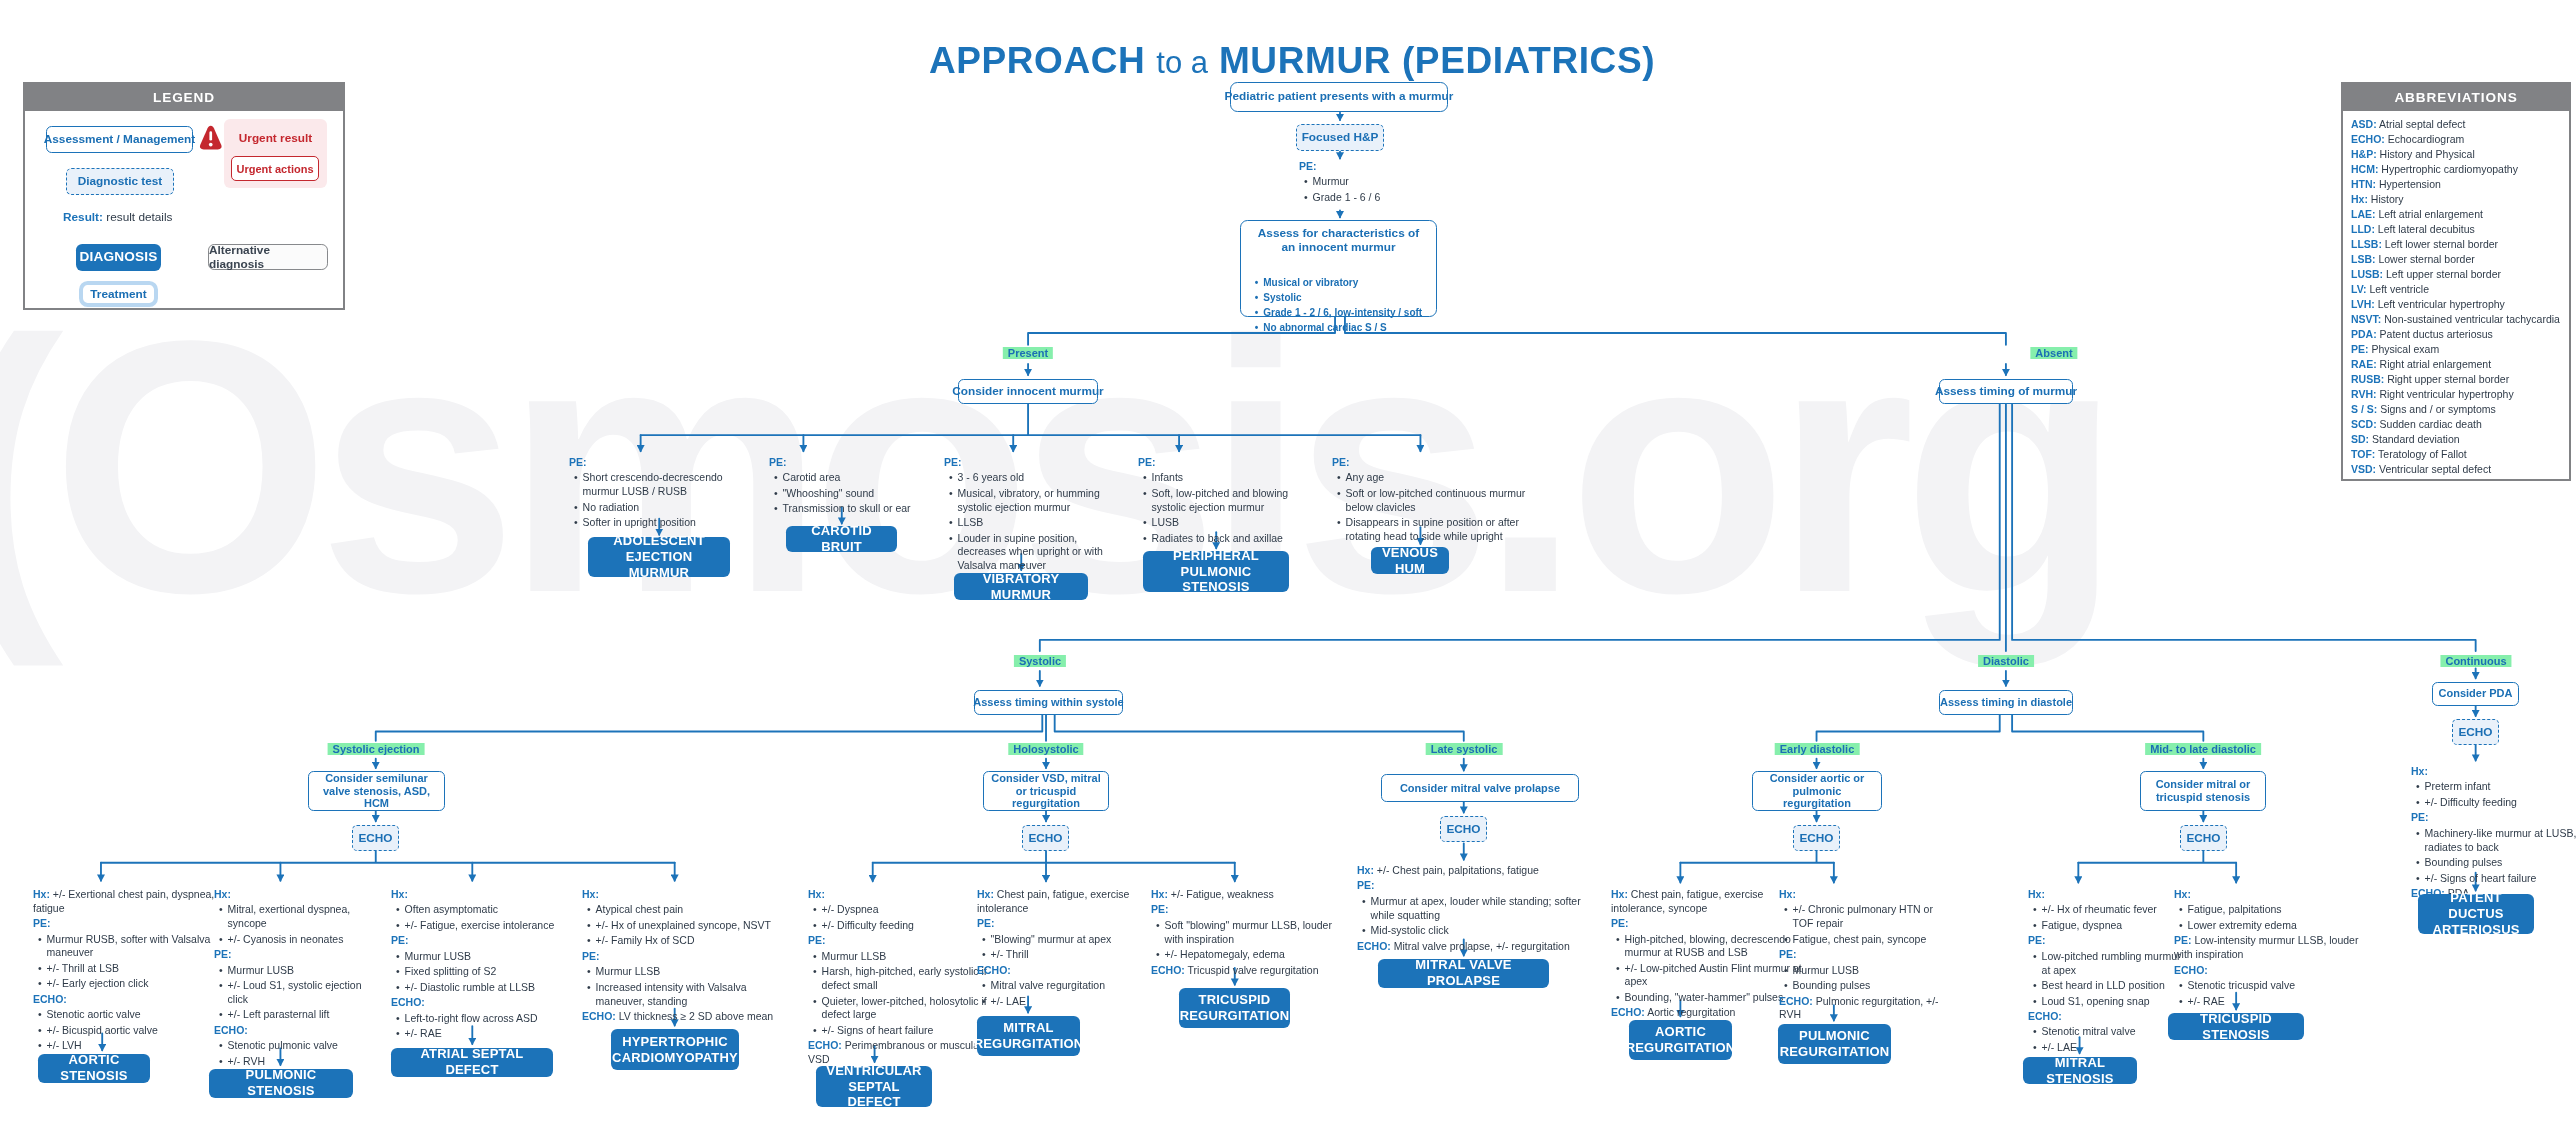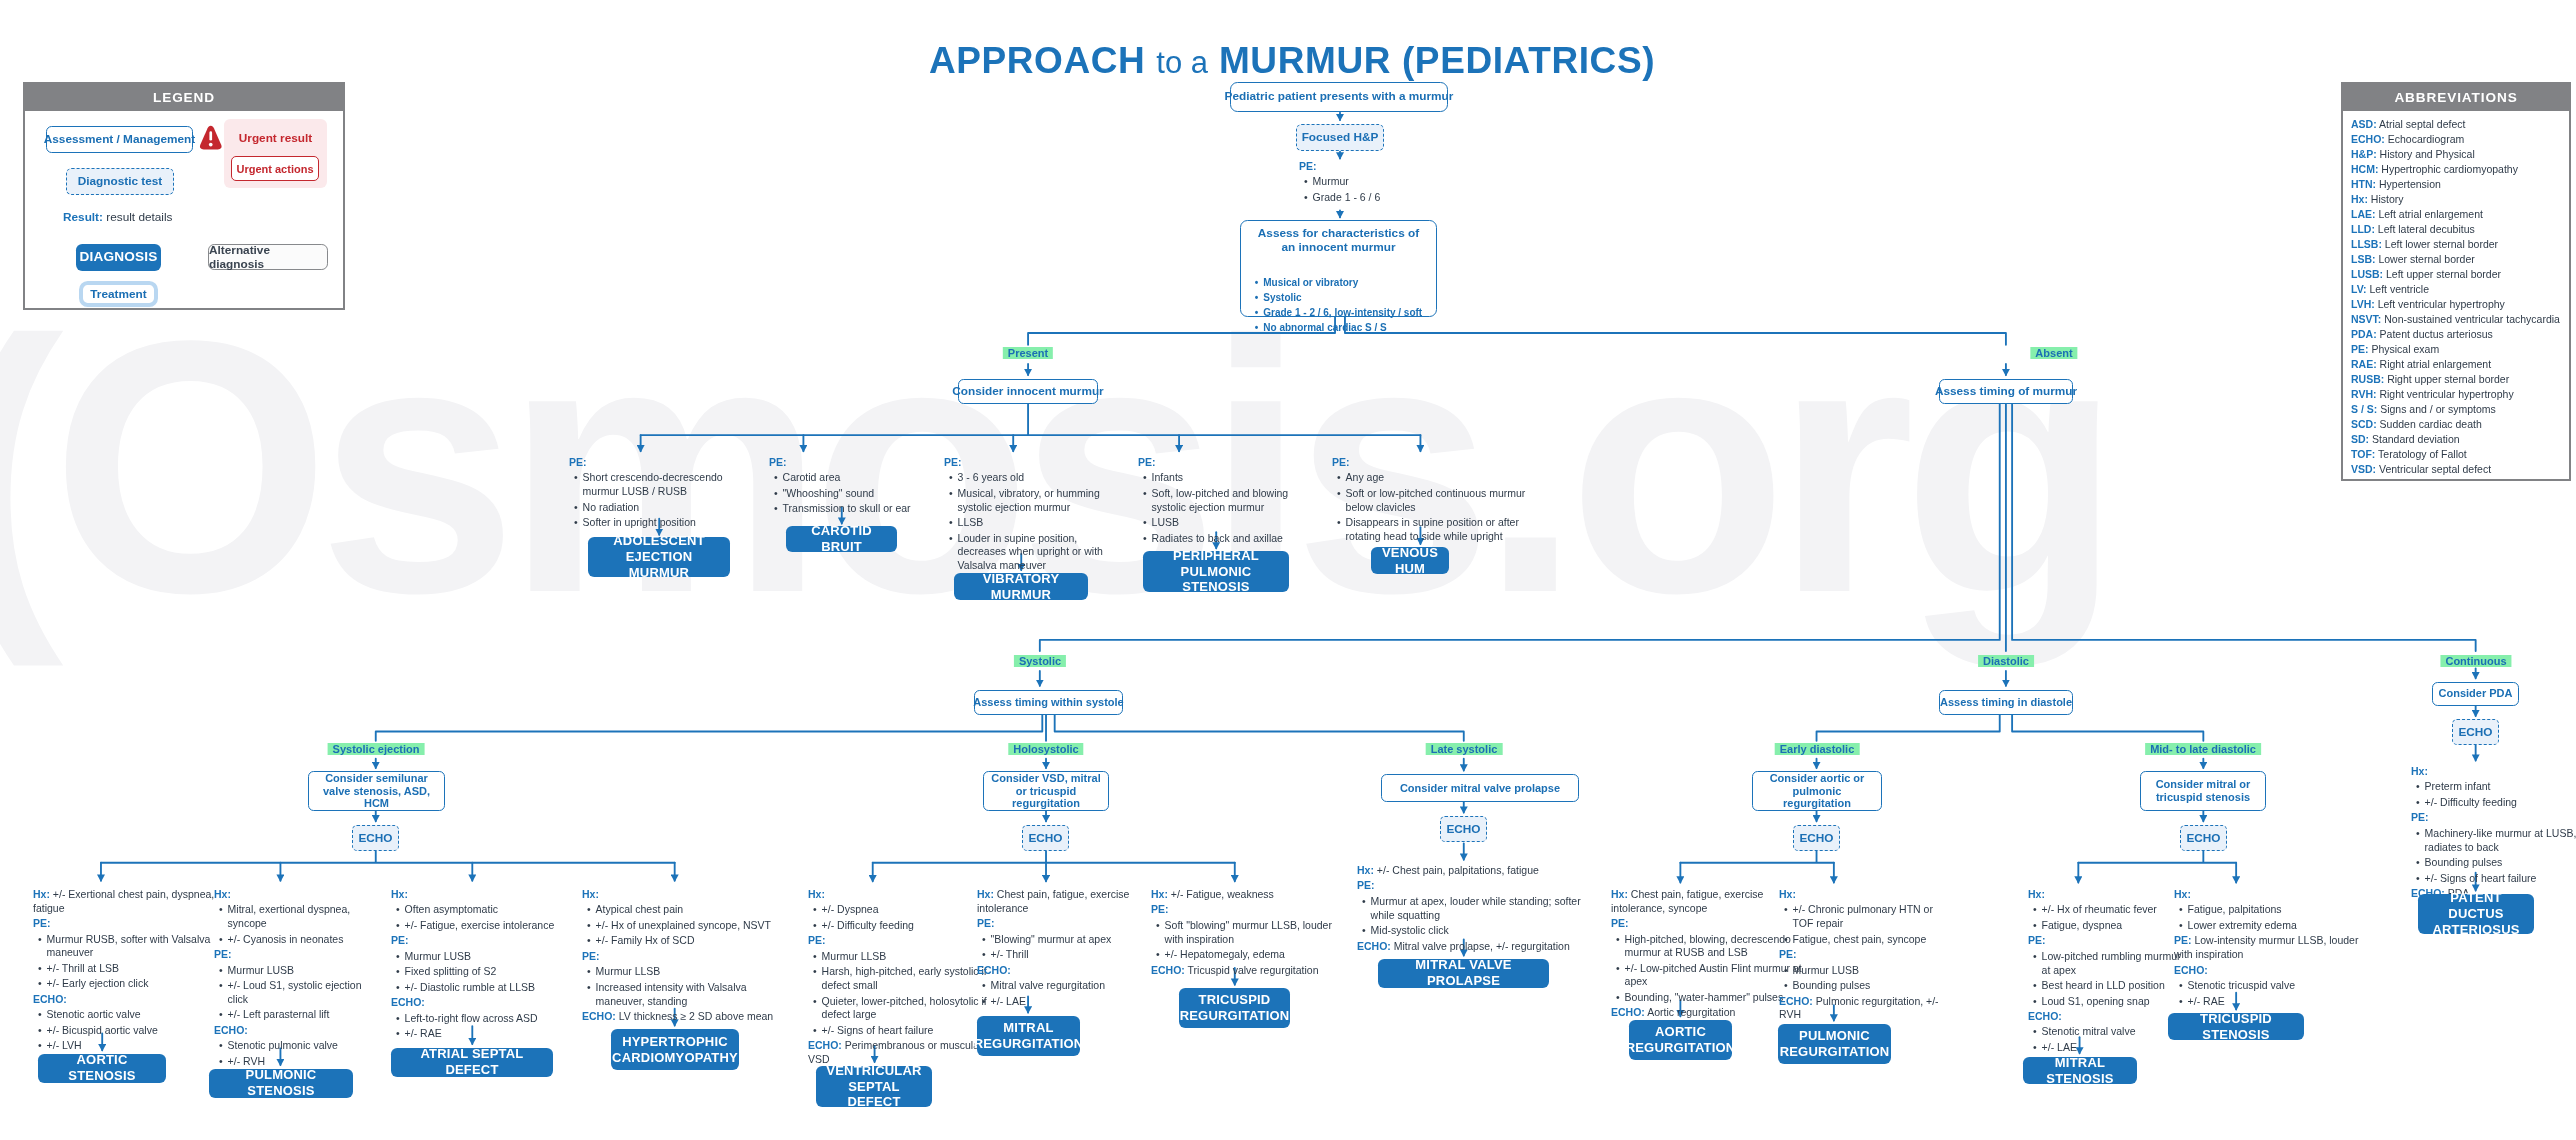--- a/index.html
+++ b/index.html
@@ -609,21 +609,21 @@
         </div><div class="brow">
           <span class="dot">•</span>
           <span class="btxt">Bounding pulses</span>
         </div><div class="brow">
           <span class="dot">•</span>
           <span class="btxt">+/- Signs of heart failure</span>
         </div></div>
       <div class="sec"><span class="slabel">ECHO:</span><span class="sinline"> PDA</span></div>
     </div>
 
-  <div class="dx" style="left:38px;top:1054px;width:128px;height:28.5px;">AORTIC STENOSIS</div>
+  <div class="dx" style="left:38px;top:1054px;width:112px;height:28.5px;">AORTIC STENOSIS</div>
   <div class="dx" style="left:209px;top:1069px;width:144px;height:28.5px;">PULMONIC STENOSIS</div>
   <div class="dx" style="left:391px;top:1048px;width:162px;height:28.5px;">ATRIAL SEPTAL DEFECT</div>
   <div class="dx" style="left:611px;top:1029px;width:128px;height:41px;">HYPERTROPHIC CARDIOMYOPATHY</div>
   <div class="dx" style="left:816px;top:1066px;width:116px;height:41px;">VENTRICULAR SEPTAL DEFECT</div>
   <div class="dx" style="left:977px;top:1016px;width:103px;height:40px;">MITRAL REGURGITATION</div>
   <div class="dx" style="left:1179px;top:988px;width:111px;height:40px;">TRICUSPID REGURGITATION</div>
   <div class="dx" style="left:1378px;top:959px;width:171px;height:28.5px;">MITRAL VALVE PROLAPSE</div>
   <div class="dx" style="left:1629px;top:1020px;width:103px;height:40px;">AORTIC REGURGITATION</div>
   <div class="dx" style="left:1778px;top:1024px;width:113px;height:40px;">PULMONIC REGURGITATION</div>
   <div class="dx" style="left:2023px;top:1057px;width:114px;height:27px;">MITRAL STENOSIS</div>

